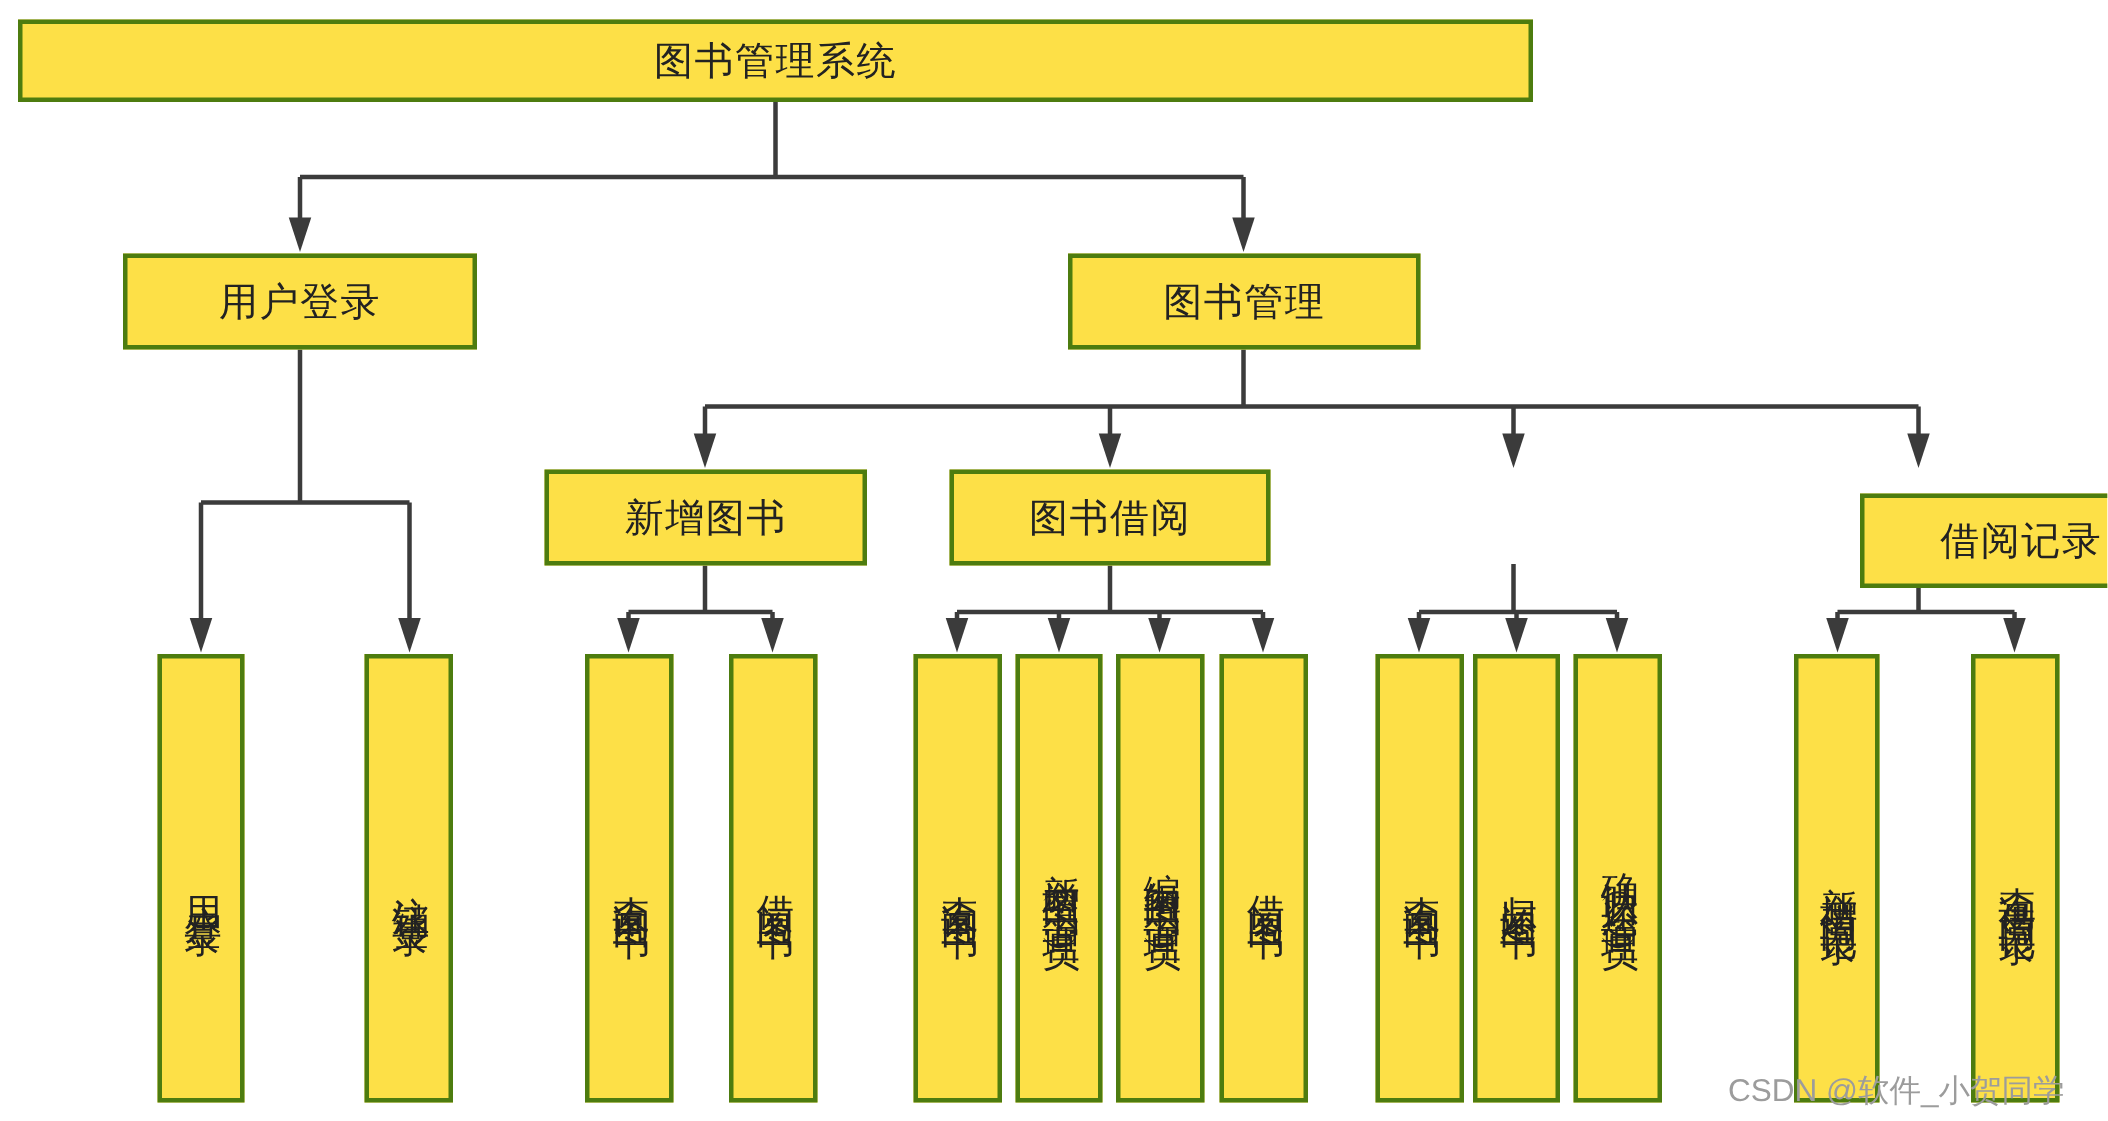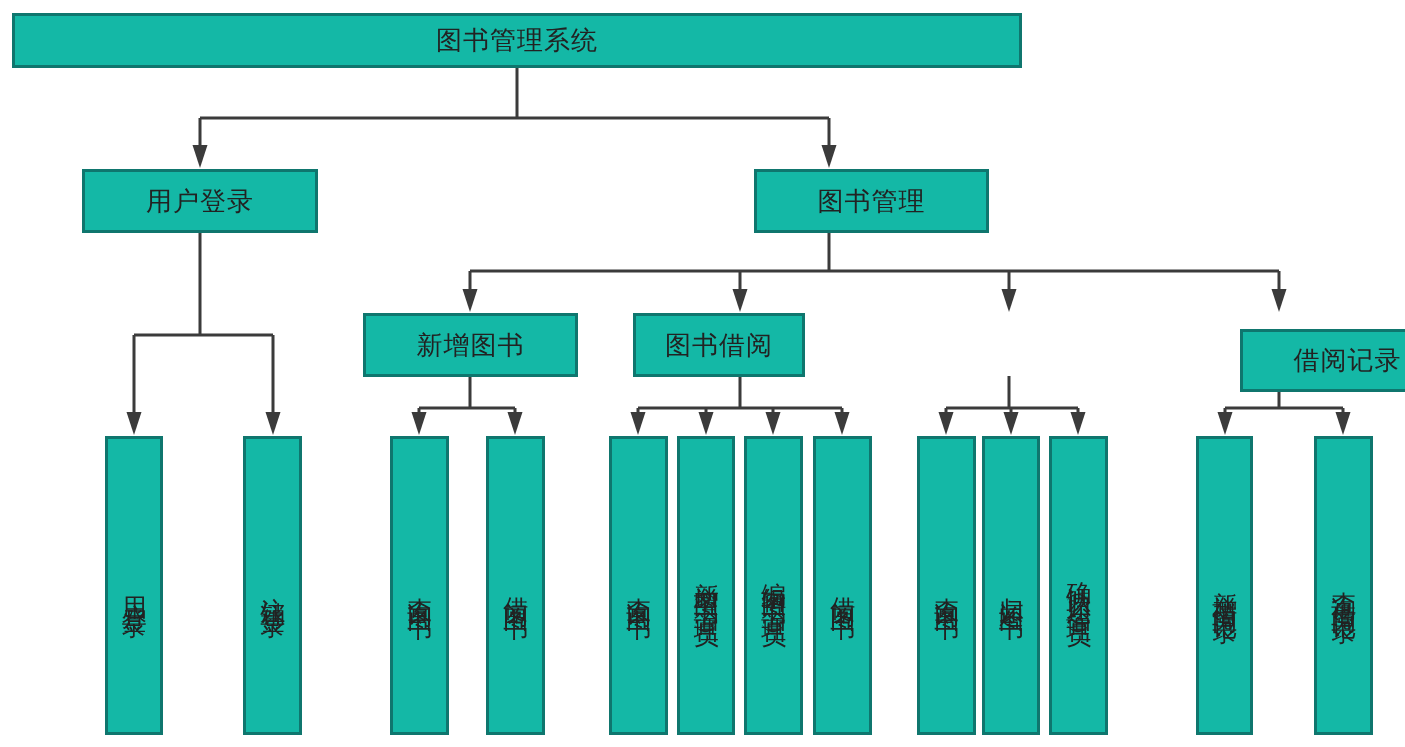--- a/index.html
+++ b/index.html
@@ -12,22 +12,22 @@
     overflow: hidden;
   }
   .connectors {
     position: absolute;
     left: 0; top: 0;
     width: 1405px; height: 747px;
   }
   .node {
     position: absolute;
     box-sizing: border-box;
-    background: #14b8a6;
-    border: 3px solid #0f766e;
+    background: #fde047;
+    border: 3px solid #4d7c0f;
     display: flex;
     align-items: center;
     justify-content: center;
     color: #222222;
   }
   .hlabel {
     font-size: 26px;
     letter-spacing: 1px;
     white-space: nowrap;
     color: #222222;
@@ -88,28 +88,28 @@
       <polygon points="1335.5,412 1350.5,412 1343,435" fill="#3b3b3b"></polygon>
     </svg>
 
   <div class="node" style="left:12px; top:13px; width:1010px; height:55px;">
     <span class="hlabel">图书管理系统</span>
   </div>
 
   <div class="node" style="left:82px; top:169px; width:236px; height:64px;">
     <span class="hlabel">用户登录</span>
   </div>
-  <div class="node" style="left:712px; top:169px; width:235px; height:64px;margin-left:42px;">
+  <div class="node" style="left:712px; top:169px; width:235px; height:64px;">
     <span class="hlabel">图书管理</span>
   </div>
 
   <div class="node" style="left:363px; top:313px; width:215px; height:64px;">
     <span class="hlabel">新增图书</span>
   </div>
-  <div class="node" style="left:633px; top:313px; width:172px; height:64px;">
+  <div class="node" style="left:633px; top:313px; width:214px; height:64px;">
     <span class="hlabel">图书借阅</span>
   </div>
   <div class="node" style="left:1240px; top:313px; width:215px; height:63px;margin-top:16px;">
     <span class="hlabel">借阅记录</span>
   </div>
 
   <div class="node leaf" style="left:105px; top:436px;">
     <span class="vlabel">用户登录</span>
   </div>
   <div class="node leaf" style="left:243px; top:436px; width:59px;">
@@ -146,14 +146,15 @@
     <span class="vlabel">确认归还（管理员）</span>
   </div>
 
   <div class="node leaf" style="left:1196px; top:436px; width:57px;">
     <span class="vlabel">新增借阅记录</span>
   </div>
   <div class="node leaf" style="left:1314px; top:436px; width:59px;">
     <span class="vlabel">查询借阅记录</span>
   </div>
 
+  <div class="watermark">CSDN @软件_小贺同学</div>
 
 </div>
 
 </body></html>

